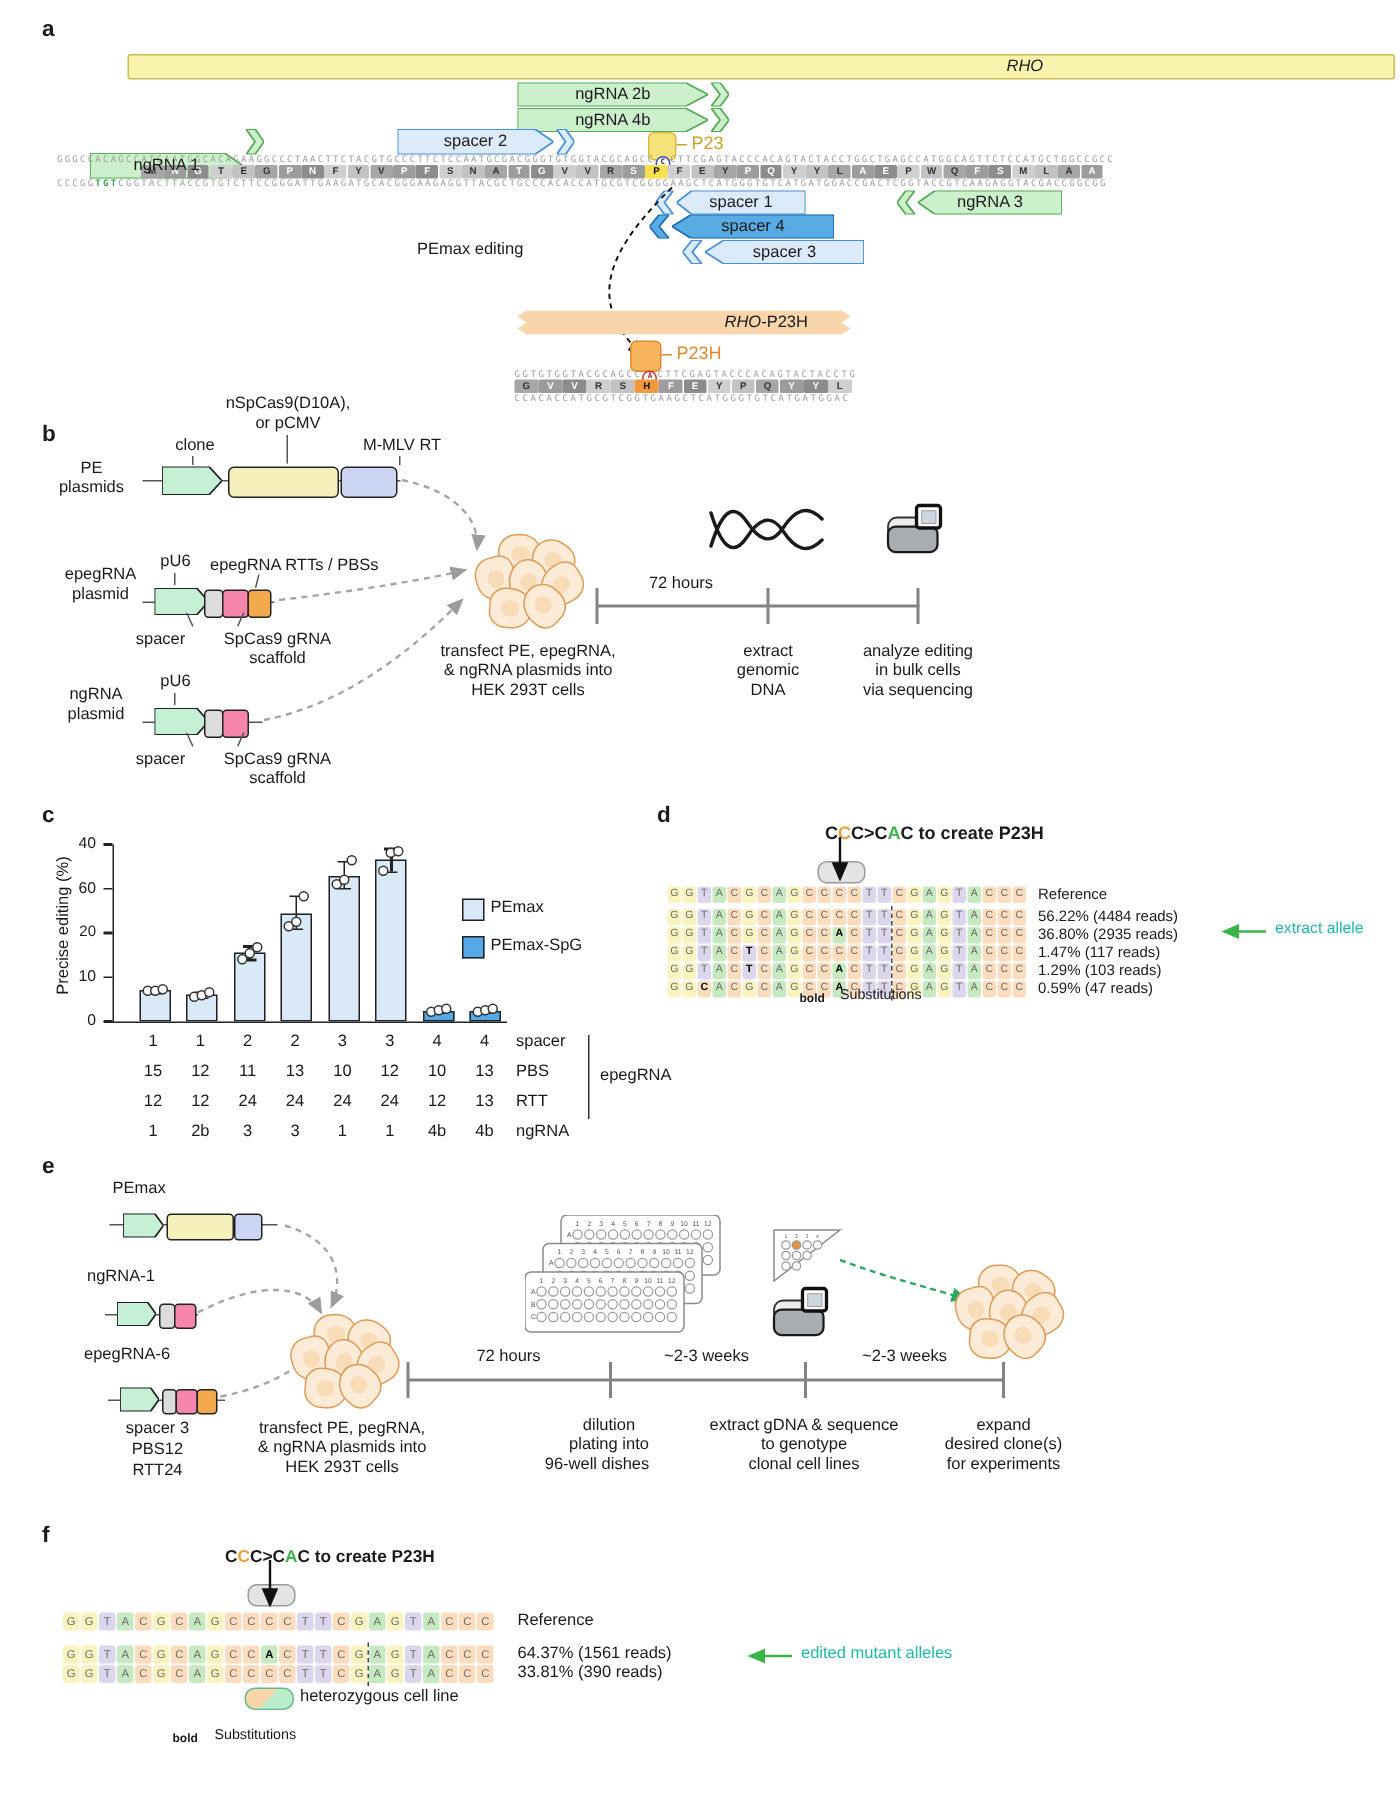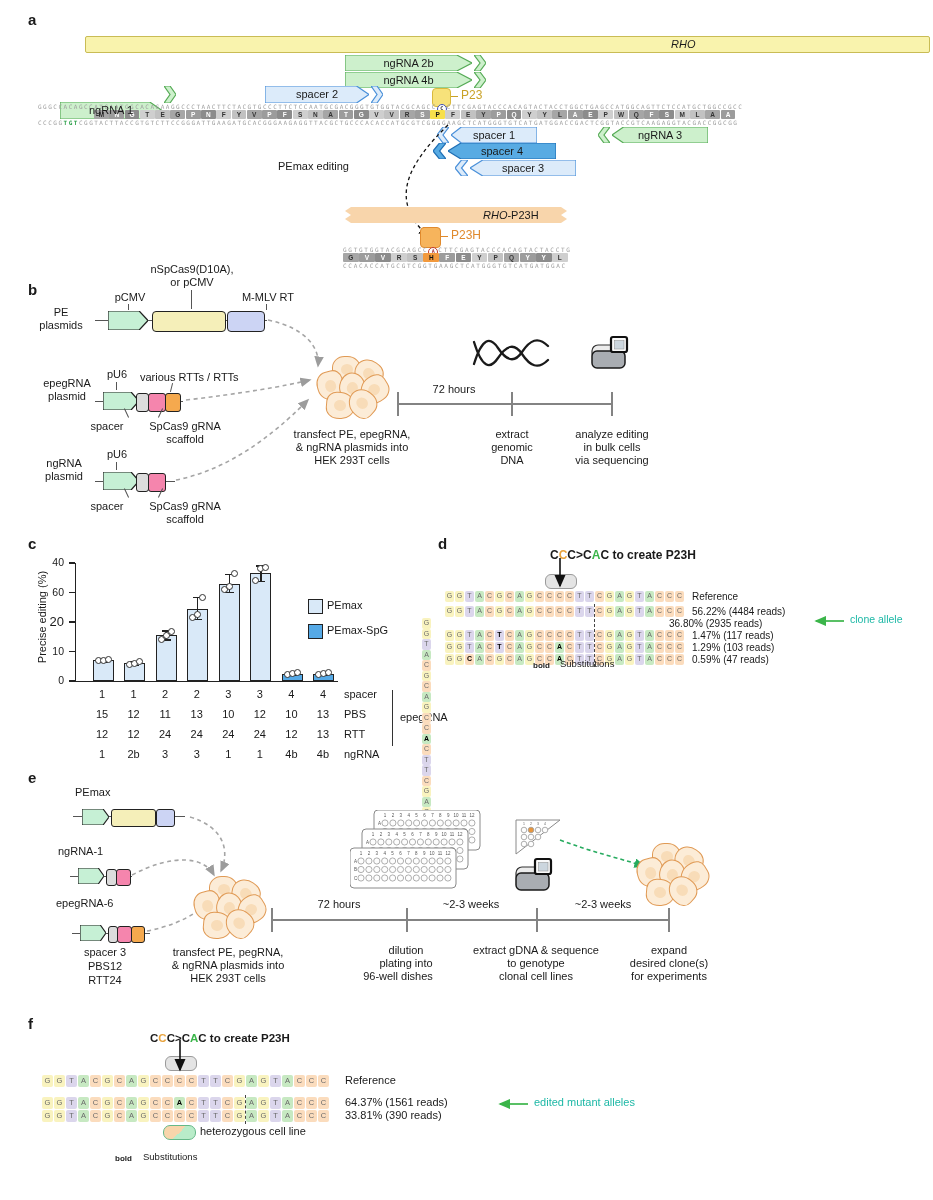--- a/index.html
+++ b/index.html
@@ -242,41 +242,41 @@
       <span class="aabox" style="width: 15.7px; background: rgb(156, 156, 156); color: rgb(255, 255, 255);">Y</span>
       <span class="aabox" style="width: 15.7px; background: rgb(140, 140, 140); color: rgb(255, 255, 255);">Y</span>
       <span class="aabox" style="width: 15.7px; background: rgb(207, 207, 207); color: rgb(51, 51, 51);">L</span>
     </div>
   <div id="mut-bottom" class="strand" style="left: 343px; top: 262px; letter-spacing: 1.72px;"><span>CCACACCATGCGTCGGTGAAGCTCATGGGTGTCATGATGGAC</span></div>
 
   <div class="panel-label" style="left:28px;top:282px">b</div>
 
   <div class="t tc" style="left:30px;top:306px;width:62px">PE</div>
   <div class="t tc" style="left:30px;top:319px;width:62px">plasmids</div>
-  <div class="t tc" style="left:95px;top:291px;width:70px">pCMV</div>
+  <div class="t tc" style="left:95px;top:291px;width:70px">clone</div>
   <div class="t tc" style="left:132px;top:263px;width:120px">nSpCas9(D10A),</div>
   <div class="t tc" style="left:132px;top:276px;width:120px">or pCMV</div>
   <div class="t tc" style="left:228px;top:291px;width:80px">M-MLV RT</div>
   <div class="vtick" style="left:128px;top:304px;height:6px"></div>
   <div class="vtick" style="left:191px;top:290px;height:19px"></div>
   <div class="vtick" style="left:266px;top:304px;height:6px"></div>
 
   <div class="hline" style="left:95px;top:320px;width:172px"></div>
   <div class="sarrow" style="left:108px;top:311px;width:40px;height:19px">
       <svg viewBox="0 0 100 100" preserveAspectRatio="none">
         <polygon points="0,0 78,0 100,50 78,100 0,100" fill="#c6f0d5" stroke="#222" stroke-width="1.2" vector-effect="non-scaling-stroke"></polygon>
       </svg>
     </div>
   <div class="box" style="left:152px;top:311px;width:72px;height:19px;background:#f5efb9"></div>
   <div class="box" style="left:227px;top:311px;width:36px;height:19px;background:#ccd4f4"></div>
 
   <div class="t tc" style="left:34px;top:377px;width:66px">epegRNA</div>
   <div class="t tc" style="left:34px;top:390px;width:66px">plasmid</div>
   <div class="t tc" style="left:92px;top:368px;width:50px">pU6</div>
-  <div class="t" style="left:140px;top:371px">various RTTs / RTTs</div>
+  <div class="t" style="left:140px;top:371px">epegRNA RTTs / PBSs</div>
   <div class="vtick" style="left:116px;top:382px;height:8px"></div>
   <div class="vtick" style="left:171px;top:383px;height:9px;transform:rotate(14deg)"></div>
 
   <div class="hline" style="left:95px;top:401px;width:88px"></div>
   <div class="sarrow" style="left:103px;top:392px;width:36px;height:18px">
       <svg viewBox="0 0 100 100" preserveAspectRatio="none">
         <polygon points="0,0 78,0 100,50 78,100 0,100" fill="#c6f0d5" stroke="#222" stroke-width="1.2" vector-effect="non-scaling-stroke"></polygon>
       </svg>
     </div>
   <div class="box" style="left:136px;top:393px;width:11px;height:17px;background:#dcdcdc;border-radius:3px"></div>
@@ -354,21 +354,21 @@
 
   <div class="panel-label" style="left:28px;top:536px">c</div>
   <div class="t" style="left:36px;top:682px;width:130px;transform:rotate(-90deg);transform-origin:0 0;text-align:center">Precise editing (%)</div>
 
   <div id="pc-plot" class="abs" style="left:75px;top:563px;width:262px;height:118px;border-left:1.5px solid #222;border-bottom:1.5px solid #222">
       <div class="err" style="left: -7px; width: 6px; height: 1.4px; top: 117.3px;"></div>
       <div class="t" style="left: -32px; top: 111px; width: 20px; text-align: right; font-size: 10.5px;">0</div>
       <div class="err" style="left: -7px; width: 6px; height: 1.4px; top: 87.8px;"></div>
       <div class="t" style="left: -32px; top: 81.5px; width: 20px; text-align: right; font-size: 10.5px;">10</div>
       <div class="err" style="left: -7px; width: 6px; height: 1.4px; top: 58.3px;"></div>
-      <div class="t" style="left: -32px; top: 52px; width: 20px; text-align: right; font-size: 13px;">20</div>
+      <div class="t" style="left: -32px; top: 52px; width: 20px; text-align: right; font-size: 10px;">20</div>
       <div class="err" style="left: -7px; width: 6px; height: 1.4px; top: 28.8px;"></div>
       <div class="t" style="left: -32px; top: 22.5px; width: 20px; text-align: right; font-size: 10.5px;">60</div>
       <div class="err" style="left: -7px; width: 6px; height: 1.4px; top: -0.7px;"></div>
       <div class="t" style="left: -32px; top: -7px; width: 20px; text-align: right; font-size: 10.5px;">40</div>
       <div class="bar" style="left: 16.5px; width: 21px; height: 20.65px; top: 97.35px; background: rgb(217, 233, 248);"></div>
       <div class="err" style="left: 26.3px; width: 1.4px; top: 95.58px; height: 3.245px;"></div>
       <div class="err" style="left: 22.5px; width: 9px; height: 1.3px; top: 94.98px;"></div>
       <div class="err" style="left: 22.5px; width: 9px; height: 1.3px; top: 98.225px;"></div>
       <div class="pt" style="left: 18.5px; top: 94.44px;"></div>
       <div class="pt" style="left: 23.5px; top: 93.555px;"></div>
@@ -524,21 +524,21 @@
         <span class="letter" style="width: 9px; margin-right: 1px; height: 10.5px; line-height: 10.5px; font-size: 7px; background: rgb(249, 243, 191);">G</span>
         <span class="letter" style="width: 9px; margin-right: 1px; height: 10.5px; line-height: 10.5px; font-size: 7px; background: rgb(199, 233, 194);">A</span>
         <span class="letter" style="width: 9px; margin-right: 1px; height: 10.5px; line-height: 10.5px; font-size: 7px; background: rgb(249, 243, 191);">G</span>
         <span class="letter" style="width: 9px; margin-right: 1px; height: 10.5px; line-height: 10.5px; font-size: 7px; background: rgb(219, 214, 236);">T</span>
         <span class="letter" style="width: 9px; margin-right: 1px; height: 10.5px; line-height: 10.5px; font-size: 7px; background: rgb(199, 233, 194);">A</span>
         <span class="letter" style="width: 9px; margin-right: 1px; height: 10.5px; line-height: 10.5px; font-size: 7px; background: rgb(251, 220, 189);">C</span>
         <span class="letter" style="width: 9px; margin-right: 1px; height: 10.5px; line-height: 10.5px; font-size: 7px; background: rgb(251, 220, 189);">C</span>
         <span class="letter" style="width: 9px; margin-right: 1px; height: 10.5px; line-height: 10.5px; font-size: 7px; background: rgb(251, 220, 189);">C</span>
         <span class="t" style="left: 247px; top: -1px; font-size: 10px;">56.22% (4484 reads)</span>
       </div>
-      <div class="lrow" style="left: 422px; top: 618px; flex-direction: column;">
+      <div class="lrow" style="left: 445px; top: 618px;">
         <span class="letter" style="width: 9px; margin-right: 1px; height: 10.5px; line-height: 10.5px; font-size: 7px; background: rgb(249, 243, 191);">G</span>
         <span class="letter" style="width: 9px; margin-right: 1px; height: 10.5px; line-height: 10.5px; font-size: 7px; background: rgb(249, 243, 191);">G</span>
         <span class="letter" style="width: 9px; margin-right: 1px; height: 10.5px; line-height: 10.5px; font-size: 7px; background: rgb(219, 214, 236);">T</span>
         <span class="letter" style="width: 9px; margin-right: 1px; height: 10.5px; line-height: 10.5px; font-size: 7px; background: rgb(199, 233, 194);">A</span>
         <span class="letter" style="width: 9px; margin-right: 1px; height: 10.5px; line-height: 10.5px; font-size: 7px; background: rgb(251, 220, 189);">C</span>
         <span class="letter" style="width: 9px; margin-right: 1px; height: 10.5px; line-height: 10.5px; font-size: 7px; background: rgb(249, 243, 191);">G</span>
         <span class="letter" style="width: 9px; margin-right: 1px; height: 10.5px; line-height: 10.5px; font-size: 7px; background: rgb(251, 220, 189);">C</span>
         <span class="letter" style="width: 9px; margin-right: 1px; height: 10.5px; line-height: 10.5px; font-size: 7px; background: rgb(199, 233, 194);">A</span>
         <span class="letter" style="width: 9px; margin-right: 1px; height: 10.5px; line-height: 10.5px; font-size: 7px; background: rgb(249, 243, 191);">G</span>
         <span class="letter" style="width: 9px; margin-right: 1px; height: 10.5px; line-height: 10.5px; font-size: 7px; background: rgb(251, 220, 189);">C</span>
@@ -637,21 +637,21 @@
         <span class="letter" style="width: 9px; margin-right: 1px; height: 10.5px; line-height: 10.5px; font-size: 7px; background: rgb(251, 220, 189);">C</span>
         <span class="letter" style="width: 9px; margin-right: 1px; height: 10.5px; line-height: 10.5px; font-size: 7px; background: rgb(251, 220, 189);">C</span>
         <span class="letter" style="width: 9px; margin-right: 1px; height: 10.5px; line-height: 10.5px; font-size: 7px; background: rgb(251, 220, 189);">C</span>
         <span class="t" style="left: 247px; top: -1px; font-size: 10px;">0.59% (47 reads)</span>
       </div>
       <div class="cutline" style="left: 594px; top: 604px; height: 63px;"></div>
     </div>
   <svg class="abs" style="left:808px;top:616px" width="38" height="10">
     <line x1="36" y1="5" x2="8" y2="5" stroke="#3bb54a" stroke-width="1.7" marker-end="url(#m-green2)"></line>
   </svg>
-  <div class="t teal" style="left:850px;top:613px;font-size:10.5px">clone allele</div>
+  <div class="t teal" style="left:850px;top:613px;font-size:10.5px">extract allele</div>
   <div class="t" style="left:533px;top:659px;font-size:8px;font-weight:bold">bold</div>
   <div class="t" style="left:560px;top:657px;font-size:9.5px">Substitutions</div>
 
   <div class="panel-label" style="left:28px;top:770px">e</div>
 
   <div class="t" style="left:75px;top:786px">PEmax</div>
   <div class="hline" style="left:73px;top:816px;width:112px"></div>
   <div class="sarrow" style="left:82px;top:809px;width:27px;height:16px">
       <svg viewBox="0 0 100 100" preserveAspectRatio="none">
         <polygon points="0,0 78,0 100,50 78,100 0,100" fill="#c6f0d5" stroke="#222" stroke-width="1.2" vector-effect="non-scaling-stroke"></polygon>

